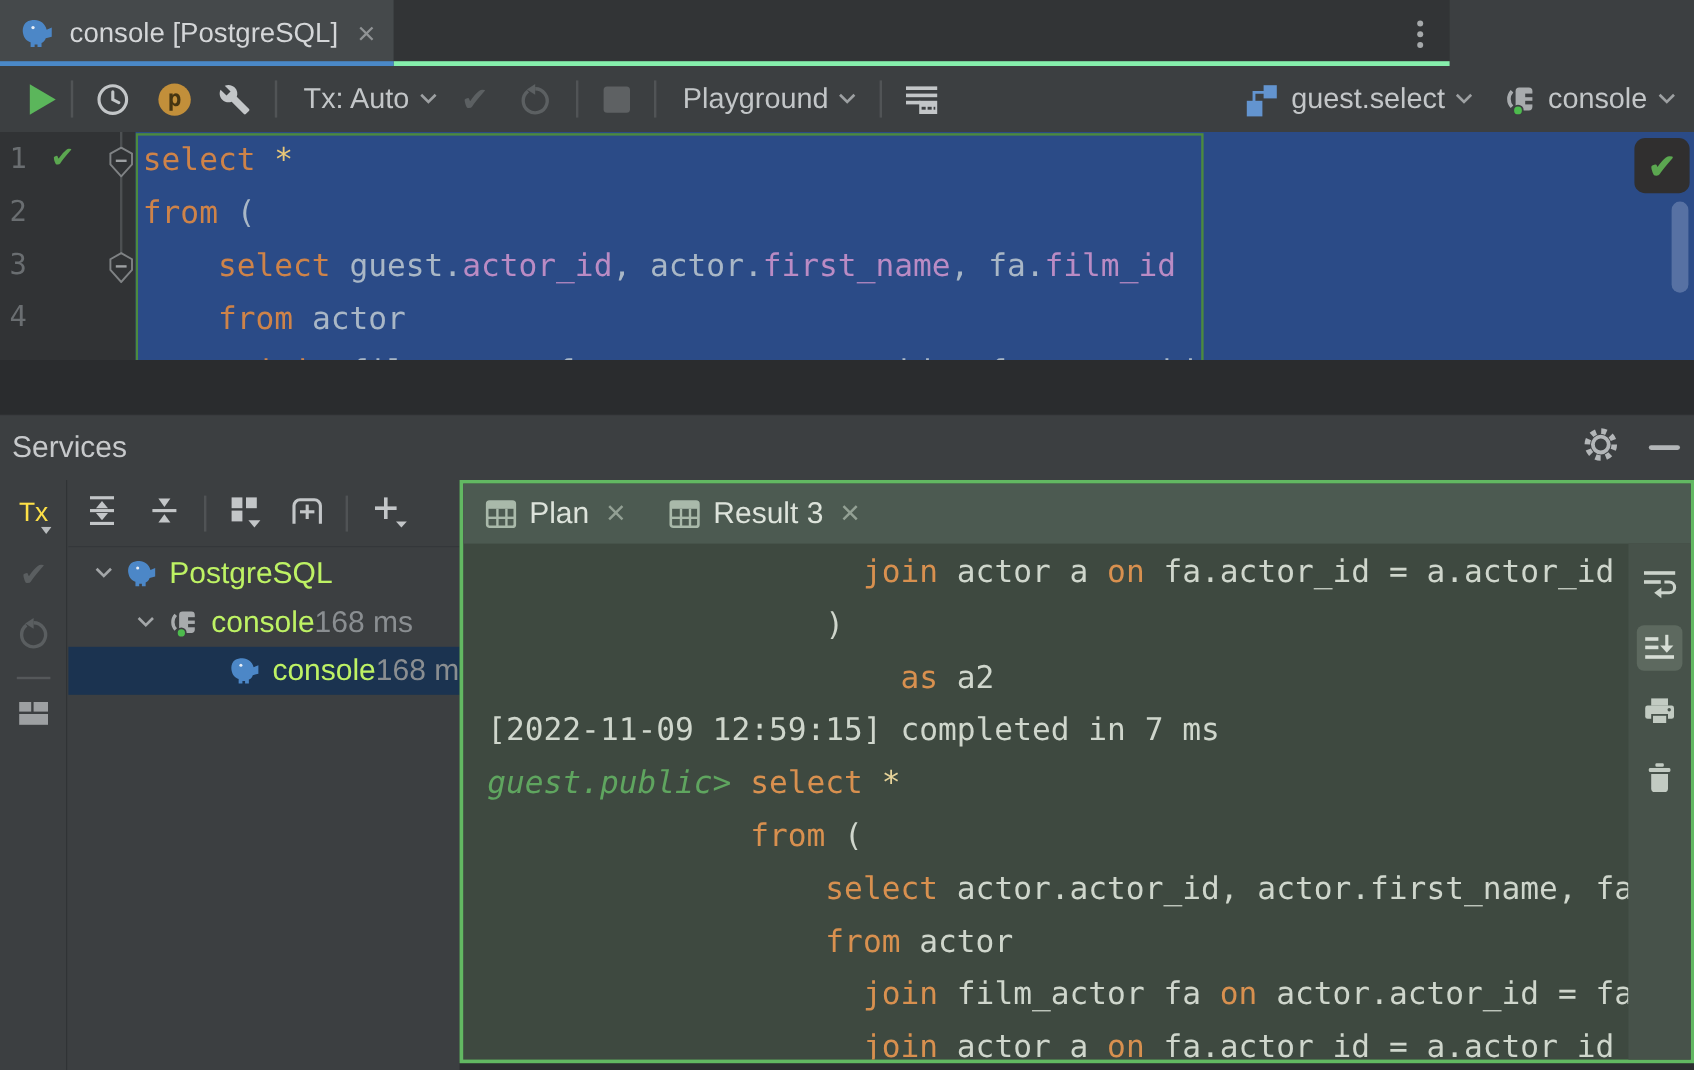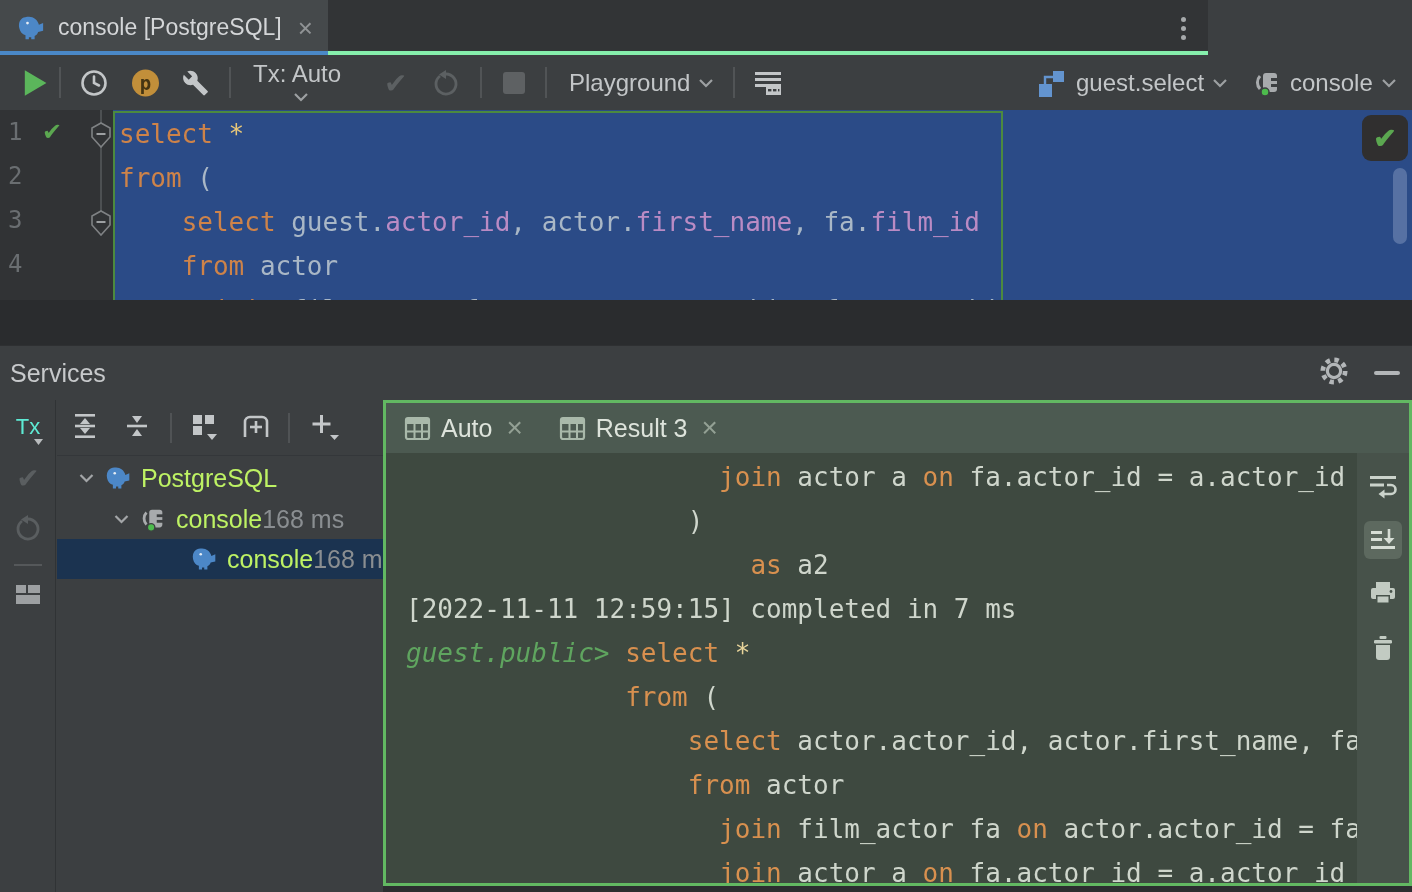--- a/index.html
+++ b/index.html
@@ -49,21 +49,21 @@
   .gap-band { position:absolute; left:0; top:300px; width:1412px; height:45px; background:#2a2c2e; }
   
   .svc-header { position:absolute; left:0; top:345px; width:1412px; height:55px; background:#3c3f41; border-top:1px solid #2e3032; }
   .svc-title { position:absolute; left:10px; top:50%; transform:translateY(-50%); color:#c7c9cb; font-size:25px; }
   .svc-gear { position:absolute; left:1318px; top:50%; transform:translateY(-50%); }
   .svc-min { position:absolute; left:1374px; top:50%; transform:translateY(-50%); width:26px; height:4px; background:#b3b6b8; border-radius:2px; }
   
   .svc-body { position:absolute; left:0; top:400px; width:1412px; height:492px; background:#3c3f41; }
   .svc-strip { position:absolute; left:0; top:0; bottom:0; width:56px; border-right:1px solid #303335; }
   .strip-item { position:absolute; left:0; width:56px; display:flex; justify-content:center; }
-  .tx-icon { color:#5eead4; font-size:22px; position:relative; }
+  .tx-icon { color:#fde047; font-size:22px; position:relative; }
   .strip-sep { position:absolute; left:14px; width:28px; height:2px; background:#55585a; }
   .svc-toolbar { position:absolute; left:57px; top:0; height:56px; right:0; border-bottom:1px solid #34373a; }
   .svc-toolbar .titem { position:absolute; top:50%; transform:translateY(-50%); }
   .vsep2 { position:absolute; top:13px; width:2px; height:30px; background:#505355; }
   
   .tree { position:absolute; left:57px; top:57px; width:327px; }
   .t-row { position:relative; display:flex; align-items:center; height:40px; overflow:hidden; white-space:nowrap; }
   .t-row.sel { background:#1b3350; }
   .t-label { color:#bef264; font-size:25px; margin-left:9px; }
   .t-dur { color:#8a8e91; font-size:25px; }
@@ -125,21 +125,21 @@
     </div>
     <div class="titem" style="left:132px;">
       <span class="p-badge">p</span>
     </div>
     <div class="titem" style="left:182px;">
       <svg width="27" height="27" viewBox="0 0 24 24">
           <path d="M22.7 19l-9.1-9.1c.9-2.3.4-5-1.5-6.9-2-2-5-2.4-7.4-1.3L9 6 6 9 1.6 4.7C.4 7.1.9 10.1 2.9 12.1c1.9 1.9 4.6 2.4 6.9 1.5l9.1 9.1c.4.4 1 .4 1.4 0l2.3-2.3c.5-.4.5-1.1.1-1.4z" fill="#c3c6c8"></path>
         </svg>
     </div>
     <div class="tsep" style="left:229px;"></div>
-    <div class="titem" style="left:253px;flex-direction:column;">
+    <div class="titem" style="left:253px;">
       <span class="tool-label">Tx: Auto</span>
       <span class="chev"><svg width="16" height="10" viewBox="0 0 16 10">
             <polyline points="2,2 8,8 14,2" fill="none" stroke="#9da0a2" stroke-width="2.2"></polyline>
           </svg></span>
     </div>
     <div class="titem" style="left:384px;">
       <span class="gray-check">✔</span>
     </div>
     <div class="titem" style="left:432px;">
       <svg width="28" height="28" viewBox="0 0 28 28">
@@ -379,21 +379,21 @@
         <div class="out-tab">
           <span style="display:flex;">
             <svg width="27" height="27" viewBox="0 0 27 27">
                 <rect x="2" y="3" width="23" height="21" rx="2" fill="none" stroke="#a9b9aa" stroke-width="2.2"></rect>
                 <rect x="2" y="3" width="23" height="6" fill="#a9b9aa"></rect>
                 <rect x="9.5" y="9" width="2" height="15" fill="#a9b9aa"></rect>
                 <rect x="17" y="9" width="2" height="15" fill="#a9b9aa"></rect>
                 <rect x="2" y="15.5" width="23" height="2" fill="#a9b9aa"></rect>
               </svg>
           </span>
-          <span class="o-label">Auto</span>
+          <span class="o-label">Plan</span>
           <span class="o-close">×</span>
         </div>
         <div class="out-tab">
           <span style="display:flex;">
             <svg width="27" height="27" viewBox="0 0 27 27">
                 <rect x="2" y="3" width="23" height="21" rx="2" fill="none" stroke="#a9b9aa" stroke-width="2.2"></rect>
                 <rect x="2" y="3" width="23" height="6" fill="#a9b9aa"></rect>
                 <rect x="9.5" y="9" width="2" height="15" fill="#a9b9aa"></rect>
                 <rect x="17" y="9" width="2" height="15" fill="#a9b9aa"></rect>
                 <rect x="2" y="15.5" width="23" height="2" fill="#a9b9aa"></rect>
@@ -401,21 +401,21 @@
           </span>
           <span class="o-label">Result 3</span>
           <span class="o-close">×</span>
         </div>
       </div>
       <div class="out-row">
         <div class="console">
             <div class="oline"><span class="seg-pl">                    </span><span class="seg-kw">join</span><span class="seg-pl"> actor a </span><span class="seg-kw">on</span><span class="seg-pl"> fa.actor_id = a.actor_id</span></div>
             <div class="oline"><span class="seg-pl">                  )</span></div>
             <div class="oline"><span class="seg-pl">                      </span><span class="seg-kw">as</span><span class="seg-pl"> a2</span></div>
-            <div class="oline"><span class="seg-pl">[2022-11-11 12:59:15] completed in 7 ms</span></div>
+            <div class="oline"><span class="seg-pl">[2022-11-09 12:59:15] completed in 7 ms</span></div>
             <div class="oline"><span class="seg-prompt">guest.public&gt;</span><span class="seg-pl"> </span><span class="seg-kw">select</span><span class="seg-pl"> </span><span class="seg-star">*</span></div>
             <div class="oline"><span class="seg-pl">              </span><span class="seg-kw">from</span><span class="seg-pl"> (</span></div>
             <div class="oline"><span class="seg-pl">                  </span><span class="seg-kw">select</span><span class="seg-pl"> actor.actor_id, actor.first_name, fa.film_id</span></div>
             <div class="oline"><span class="seg-pl">                  </span><span class="seg-kw">from</span><span class="seg-pl"> actor</span></div>
             <div class="oline"><span class="seg-pl">                    </span><span class="seg-kw">join</span><span class="seg-pl"> film_actor fa </span><span class="seg-kw">on</span><span class="seg-pl"> actor.actor_id = fa.actor_id</span></div>
             <div class="oline"><span class="seg-pl">                    </span><span class="seg-kw">join</span><span class="seg-pl"> actor a </span><span class="seg-kw">on</span><span class="seg-pl"> fa.actor_id = a.actor_id</span></div>
           </div>
         <div class="out-strip">
           <div class="ostrip-btn">
             <svg width="30" height="30" viewBox="0 0 30 30">

